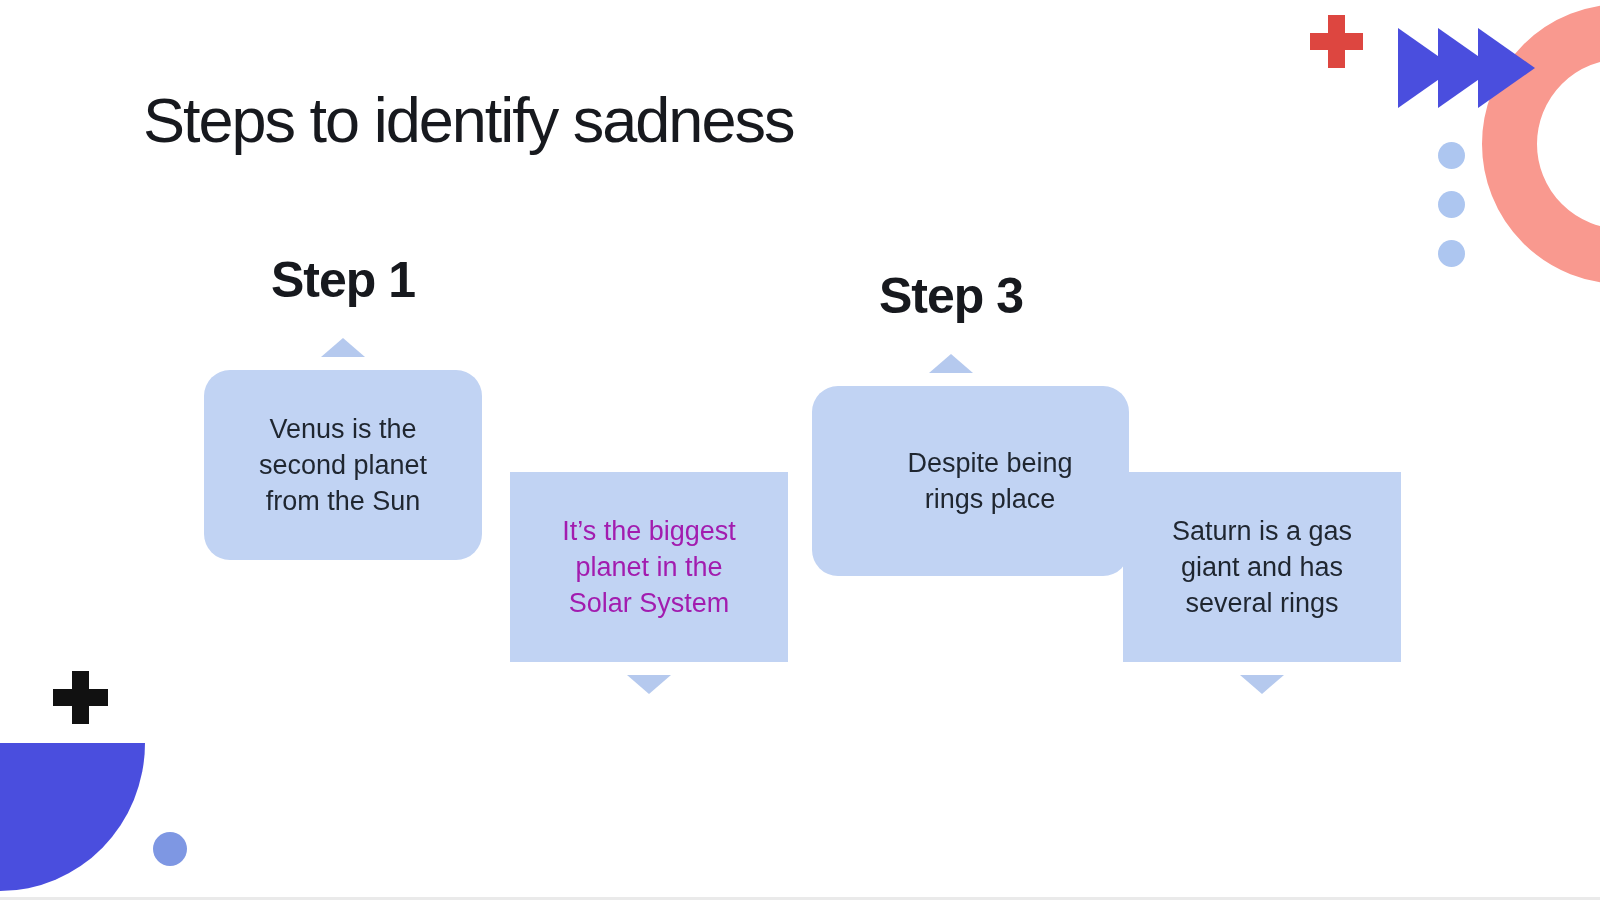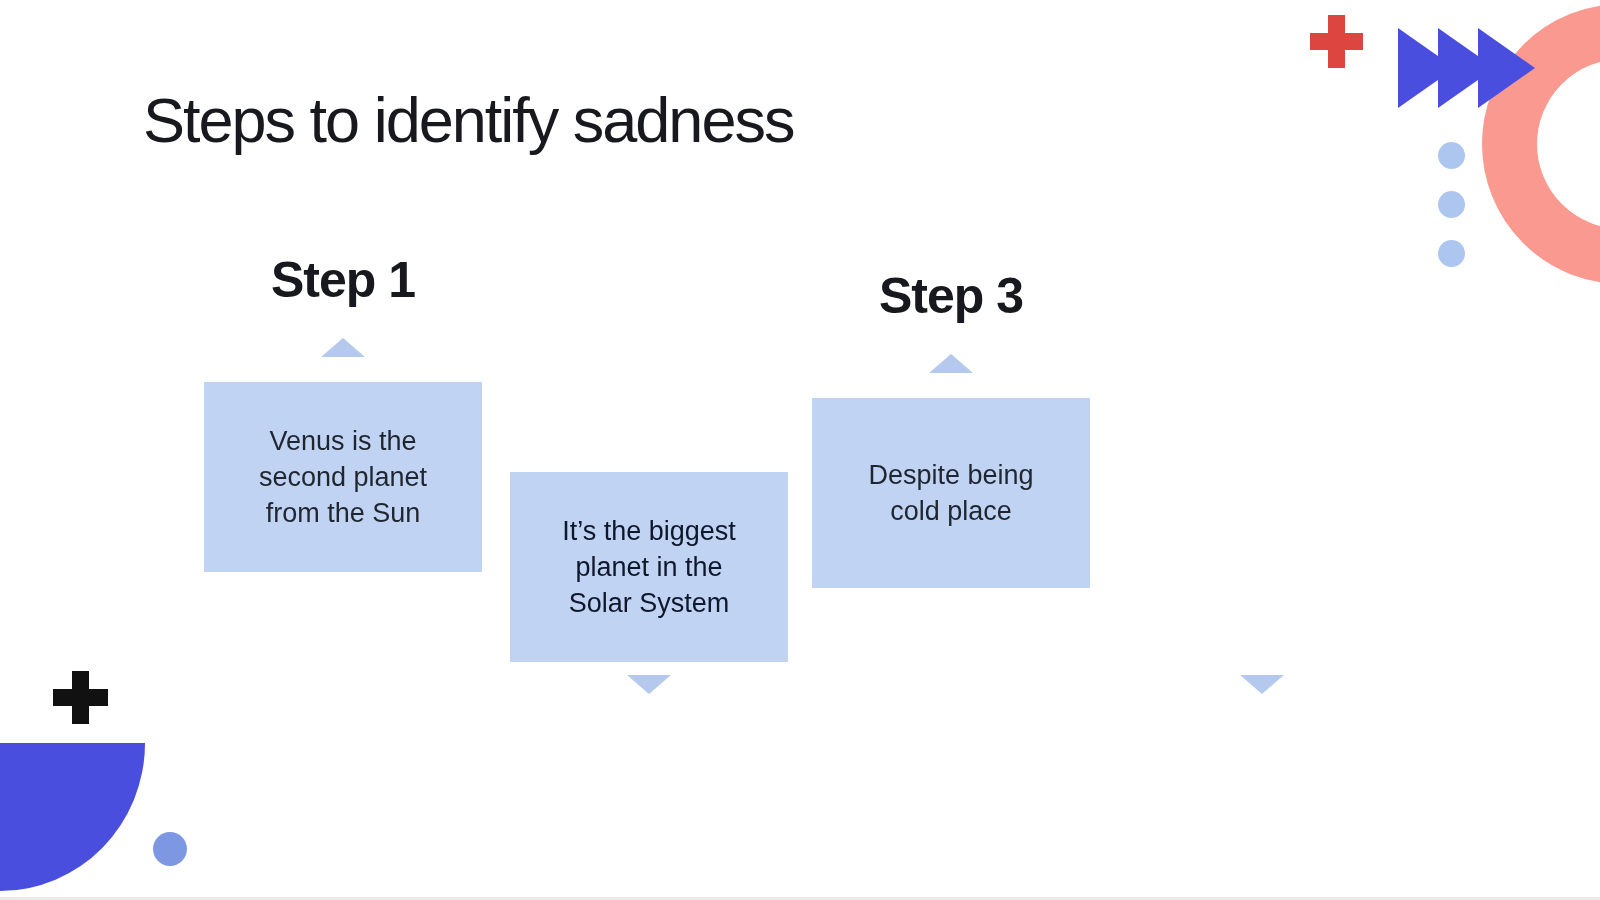--- a/index.html
+++ b/index.html
@@ -55,21 +55,21 @@
     background: #C1D3F3;
     color: #1F2630;
     display: flex;
     flex-direction: column;
     align-items: center;
     justify-content: center;
     font-size: 27px;
     line-height: 36px;
     text-align: center;
   }
-  .step-col.top    .step-box { top: 382px; }
+  .step-col.top    .step-box { top: 370px; border-radius: 26px; }
   .step-col.bottom .step-box { top: 472px; }
 
   .col-1 { left: 204px; }
   .col-2 { left: 510px; }
   .col-3 { left: 812px; margin-top: 16px; }
   .col-4 { left: 1123px; }
 
   
   .plus { position: absolute; }
   .plus .bar-h, .plus .bar-v { position: absolute; }
@@ -133,38 +133,43 @@
   <div class="step-label" style="color: rgb(23, 25, 30);">Step 1</div>
   <div class="tri up" style="border-bottom-color: rgb(181, 201, 238);"></div>
   <div class="step-box" style="background-color: rgb(193, 211, 243); color: rgb(31, 38, 48);">
     <div>Venus is the</div>
     <div>second planet</div>
     <div>from the Sun</div>
   </div>
 </div>
 
 <div class="step-col bottom col-2">
-  <div class="step-box" style="background-color: rgb(193, 211, 243); color: #0f172a; align-items: center;">
+  <div class="step-box" style="background-color: rgb(193, 211, 243); color: #a21caf; align-items: center;">
     <div>It’s the biggest</div>
     <div>planet in the</div>
     <div>Solar System</div>
   </div>
   <div class="tri down" style="border-top-color: rgb(181, 201, 238);"></div>
 </div>
 
 <div class="step-col top col-3">
   <div class="step-label" style="color: rgb(23, 25, 30);">Step 3</div>
   <div class="tri up" style="border-bottom-color: rgb(181, 201, 238);"></div>
-  <div class="step-box" style="background-color: rgb(193, 211, 243); color: rgb(31, 38, 48);">
+  <div class="step-box" style="background-color: rgb(193, 211, 243); color: rgb(31, 38, 48); padding-left: 39px;">
     <div>Despite being</div>
-    <div>cold place</div>
+    <div>rings place</div>
   </div>
 </div>
 
 <div class="step-col bottom col-4">
+  <div class="step-box" style="background-color: rgb(193, 211, 243); color: rgb(31, 38, 48);">
+    <div>Saturn is a gas</div>
+    <div>giant and has</div>
+    <div>several rings</div>
+  </div>
   <div class="tri down" style="border-top-color: rgb(181, 201, 238);"></div>
 </div>
 
 <div class="ring" style="border-color: rgb(249, 153, 143);"></div>
 
 <div class="ff-tri ff-1" style="border-left-color: rgb(74, 78, 222);"></div>
 <div class="ff-tri ff-2" style="border-left-color: rgb(74, 78, 222);"></div>
 <div class="ff-tri ff-3" style="border-left-color: rgb(74, 78, 222);"></div>
 
 <div class="plus plus-red">

